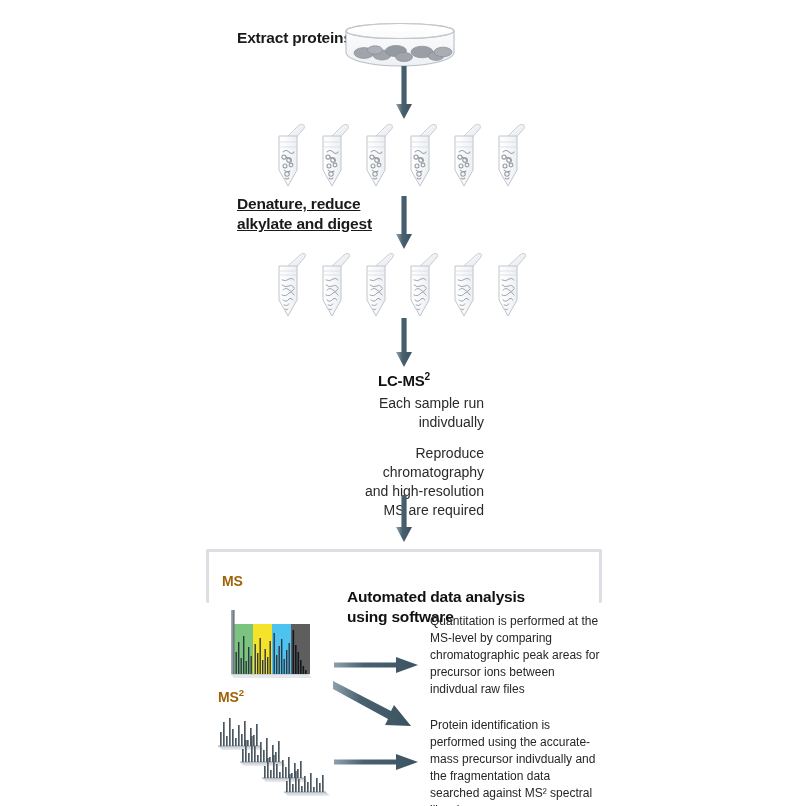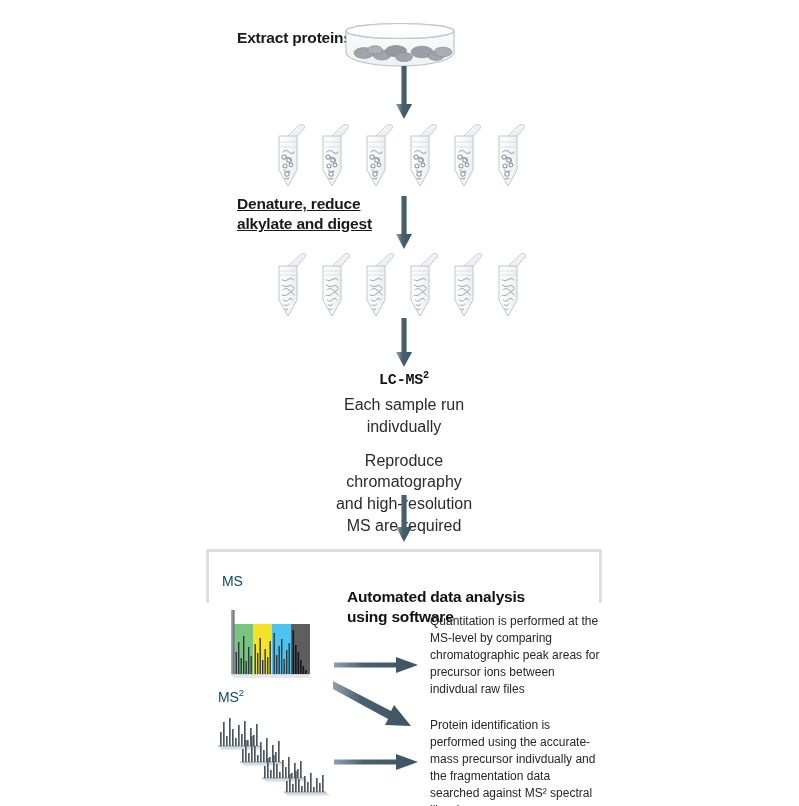--- a/index.html
+++ b/index.html
@@ -27,42 +27,41 @@
     color: #1a1a1a;
     line-height: 1.28;
     letter-spacing: -0.2px;
   }
   .lcms-title {
     font-weight: bold;
     font-size: 15px;
     color: #111;
     text-align: center;
     letter-spacing: -0.2px;
-    font-family: Liberation Mono, monospace;
   }
   .lcms-body {
-    font-size: 16px;
+    font-size: 14px;
     color: #2a2a2a;
-    text-align: center;
+    text-align: right;
     line-height: 1.36;
   }
   .lcms-body .para { margin-bottom: 9px; }
   .lcms-body .para:last-child { margin-bottom: 0; margin-top: 12px; }
 
   .section-title {
     font-weight: bold;
     font-size: 15.5px;
     color: #111;
     line-height: 1.3;
     letter-spacing: -0.2px;
   }
   .panel-label {
-    font-weight: normal;
+    font-weight: bold;
     font-size: 14px;
-    color: #0c4a6e;
+    color: #a16207;
     letter-spacing: -0.1px;
     text-align: center;
   }
   .annot {
     font-size: 12px;
     color: #262626;
     line-height: 1.42;
   }
   sup { font-size: 0.68em; vertical-align: super; line-height: 0; }
 

